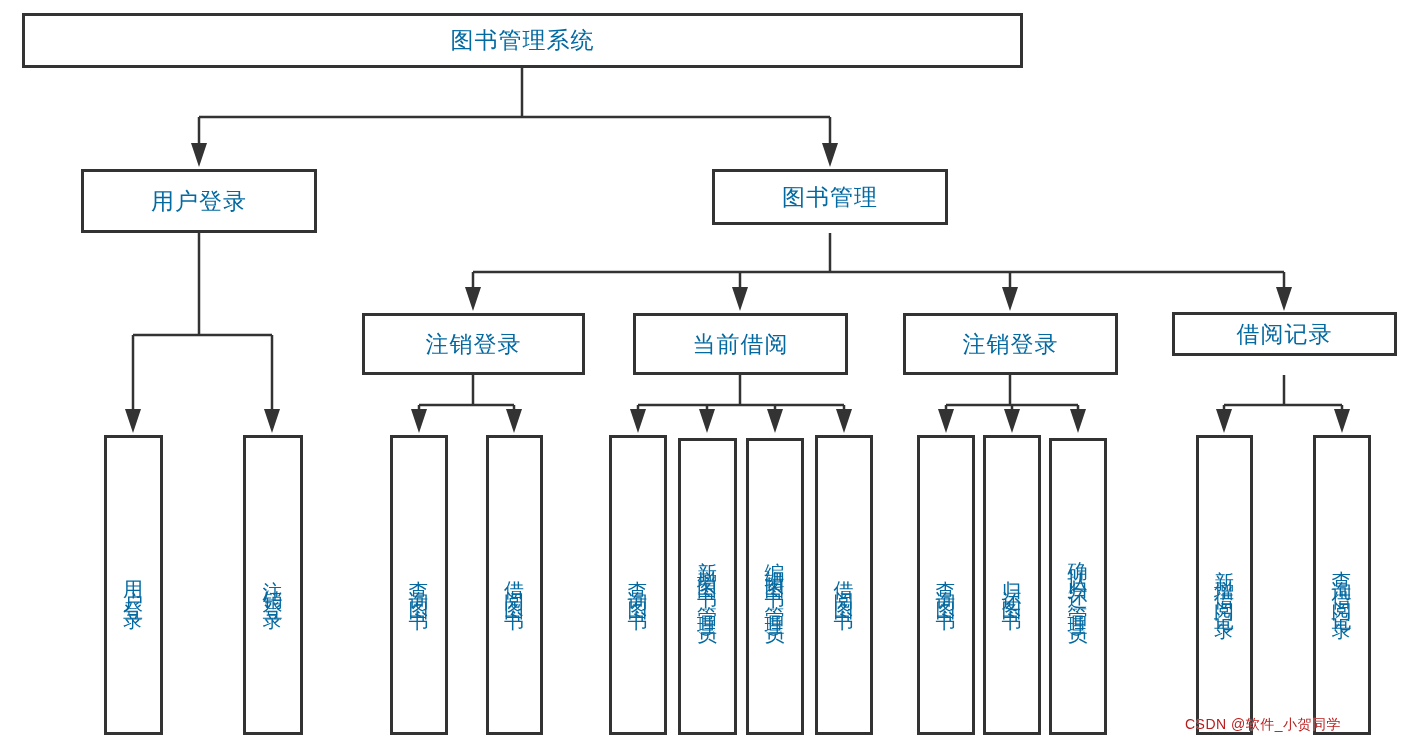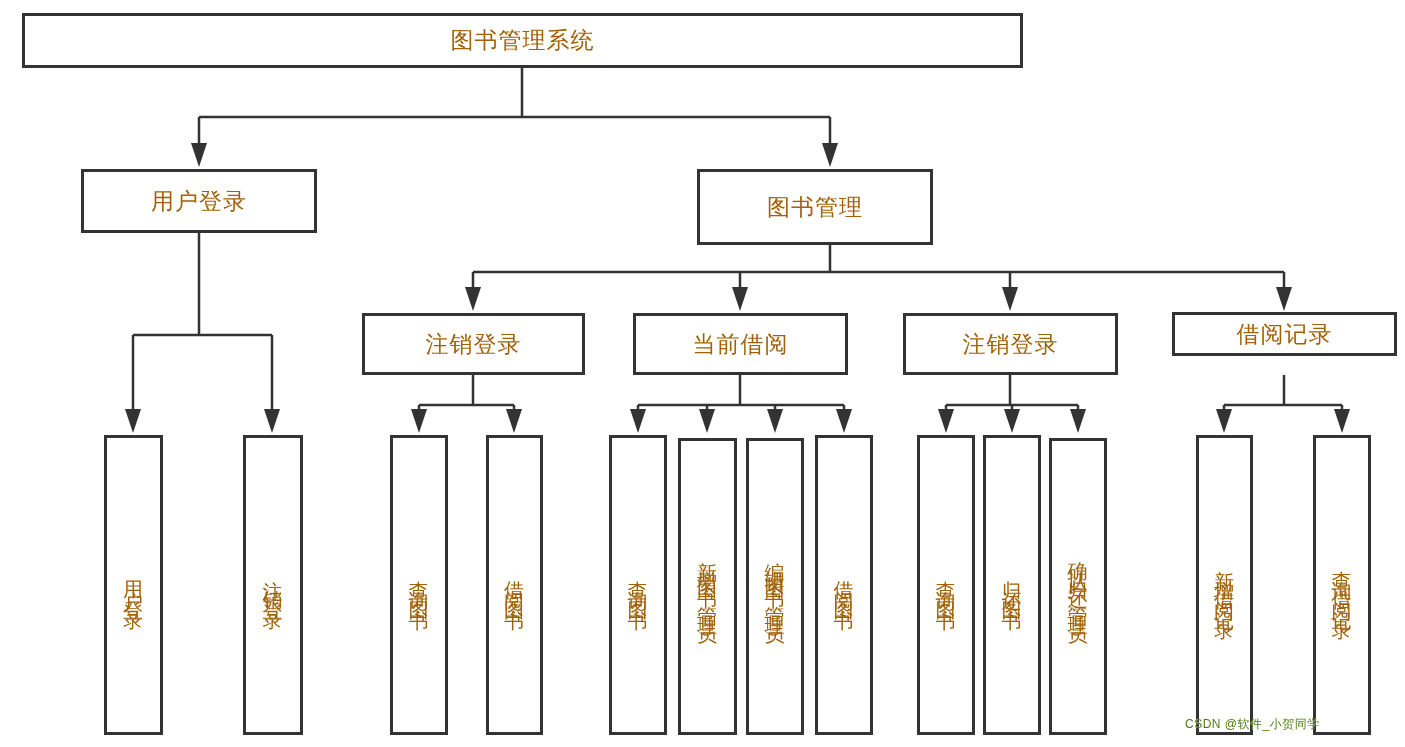--- a/index.html
+++ b/index.html
@@ -18,39 +18,39 @@
     z-index: 1;
   }
   .node {
     position: absolute;
     box-sizing: border-box;
     background: #ffffff;
     border: 3px solid #333333;
     display: flex;
     align-items: center;
     justify-content: center;
-    color: #a16207;
+    color: #0369a1;
     z-index: 2;
   }
   .h-node { font-size: 23px; letter-spacing: 1px; }
   .v-node .vtext {
     writing-mode: vertical-rl;
     text-orientation: mixed;
     font-size: 20px;
     letter-spacing: 10px;
     line-height: 1;
     white-space: nowrap;
   }
   .v-node.dense .vtext { letter-spacing: 9px; }
   .watermark {
     position: absolute;
     left: 1185px;
     top: 716px;
-    font-size: 12px;
-    color: #4d7c0f;
+    font-size: 14px;
+    color: #b91c1c;
     letter-spacing: 0.5px;
     z-index: 5;
     text-shadow: 0 0 1px #ffffff;
   }
 </style>
 </head>
 <body>
 
 <div class="stage">
 
@@ -123,21 +123,21 @@
     </g>
   </svg>
 
   <div class="node h-node" style="left:22px;top:13px;width:1001px;height:55px">
     <span>图书管理系统</span>
   </div>
 
   <div class="node h-node" style="left:81px;top:169px;width:236px;height:64px">
     <span>用户登录</span>
   </div>
-  <div class="node h-node" style="left:697px;top:169px;width:236px;height:76px">
+  <div class="node h-node" style="left:712px;top:169px;width:236px;height:56px">
     <span>图书管理</span>
   </div>
 
   <div class="node h-node" style="left:362px;top:313px;width:223px;height:62px">
     <span>注销登录</span>
   </div>
   <div class="node h-node" style="left:633px;top:313px;width:215px;height:62px">
     <span>当前借阅</span>
   </div>
   <div class="node h-node" style="left:903px;top:313px;width:215px;height:62px">

